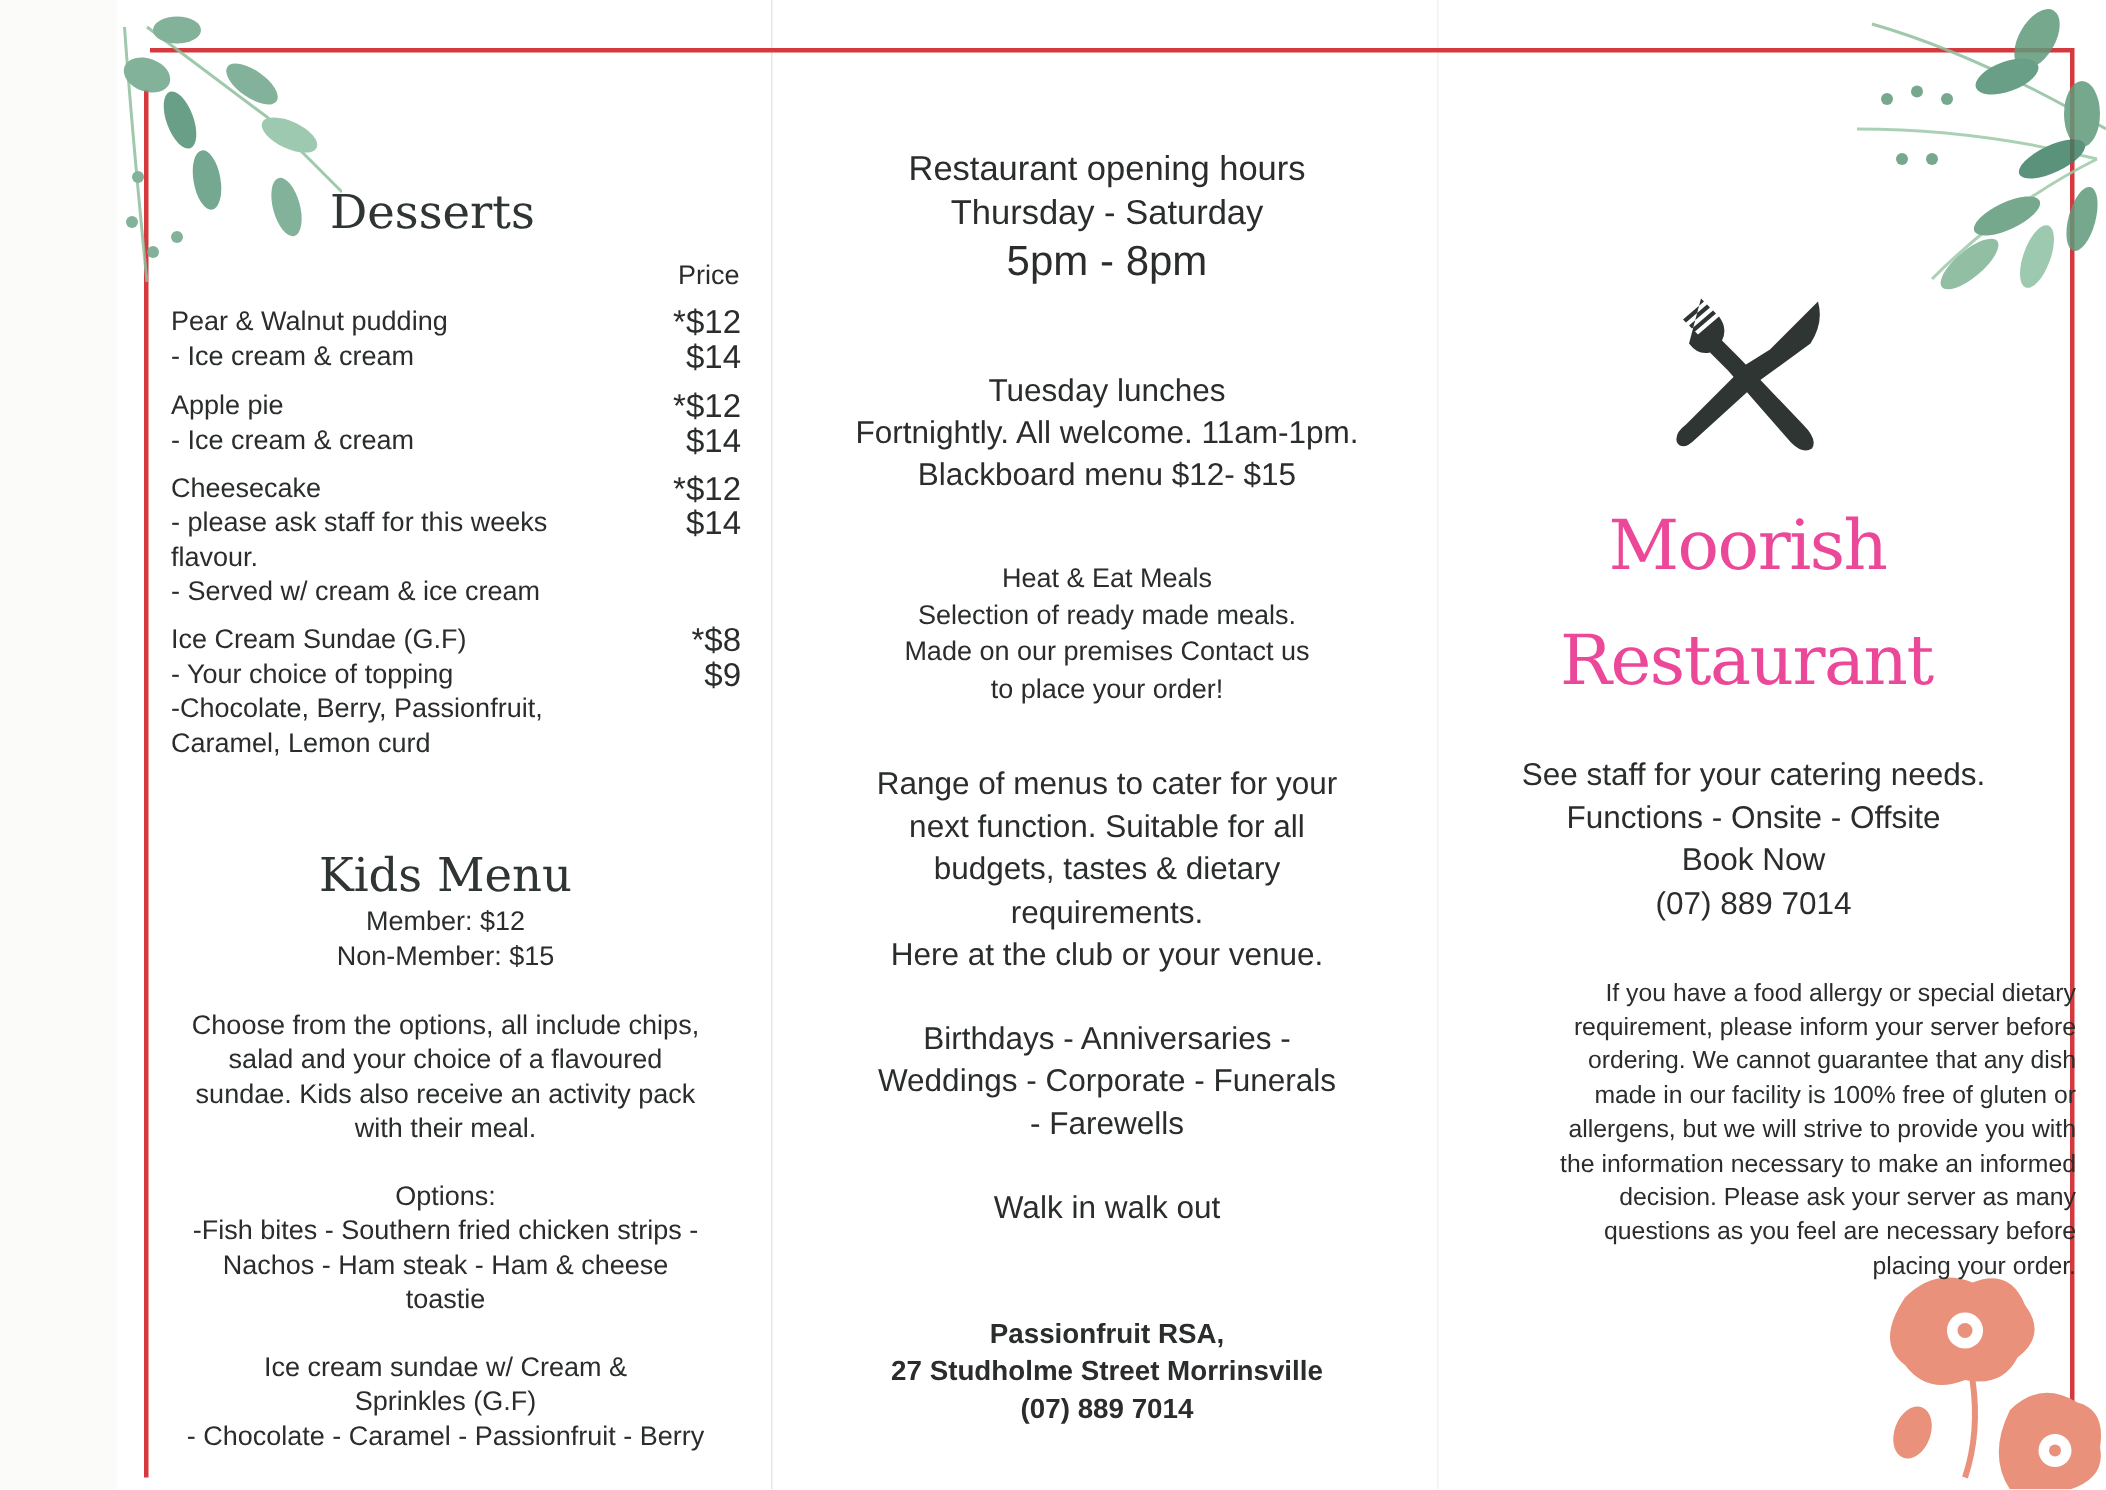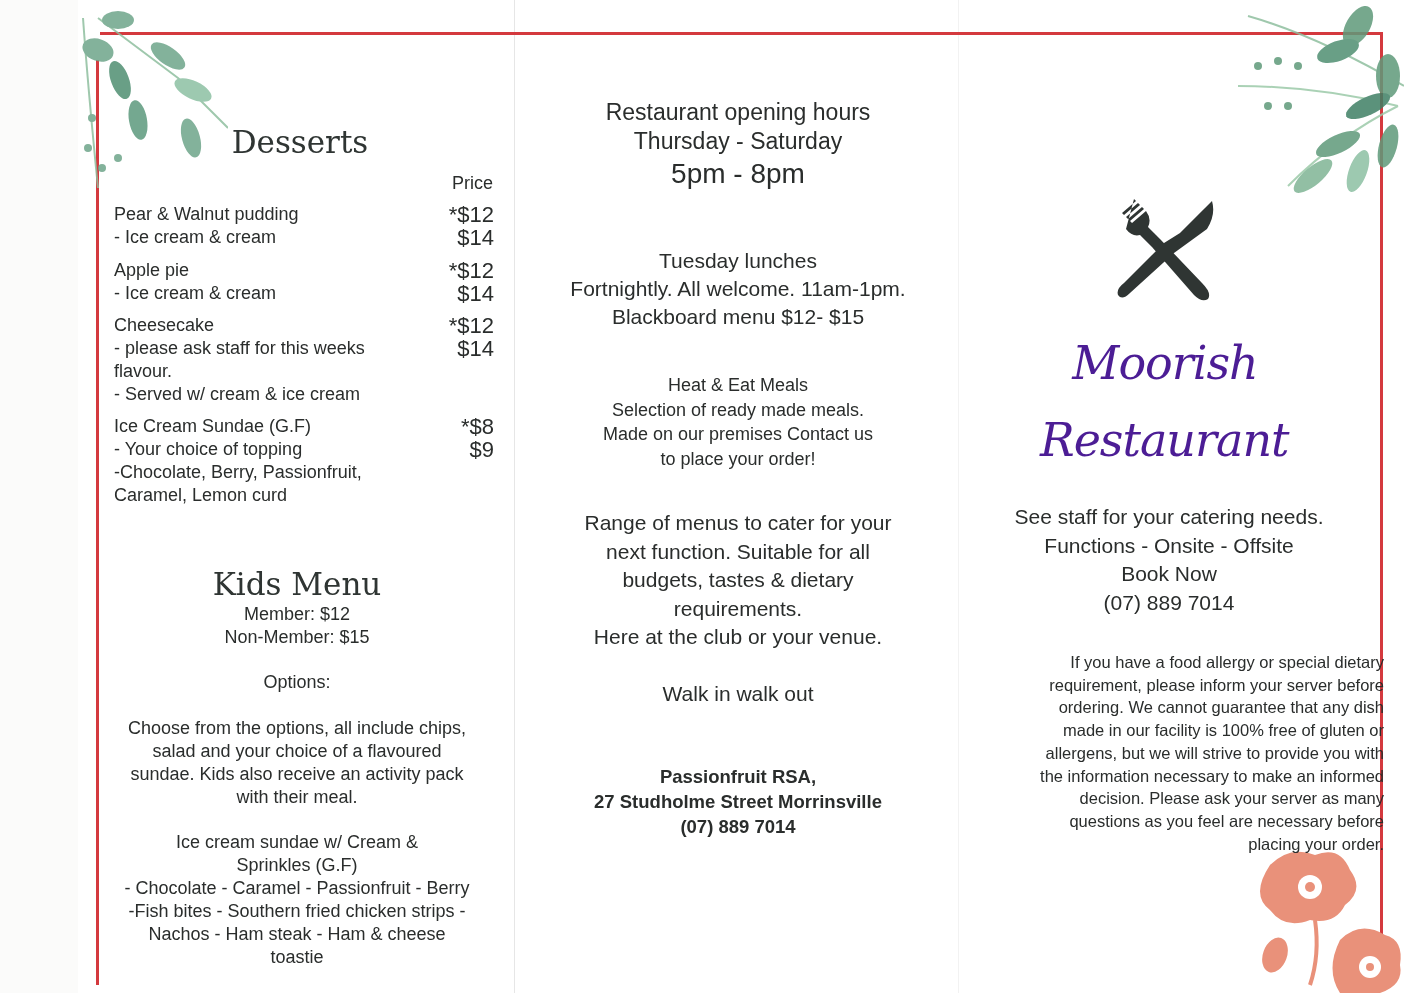--- a/index.html
+++ b/index.html
@@ -11,21 +11,21 @@
   .scan-strip { position:absolute; left:0; top:0; width:78px; height:993px; background:#fbfbfa; }
   .fold { position:absolute; top:0; width:1px; height:993px; background:#e6e6e6; }
   .border-line { position:absolute; background:#d4393e; }
   .panel { position:absolute; text-align:center; }
   .serif-title { font-family:"DejaVu Serif", "Liberation Serif", serif; color:#2f3533; }
   .abs { position:absolute; }
   .txt { font-size:18px; line-height:23px; color:#2a2d2c; }
   .menu-row { position:absolute; left:114px; width:380px; }
   .menu-row .name { position:absolute; left:0; top:0; text-align:left; width:300px; font-size:18px; line-height:23px; white-space:pre-line; }
   .menu-row .prices { position:absolute; right:0; top:0; text-align:right; font-size:22px; line-height:23px; white-space:pre-line; }
-  .script { font-family:"DejaVu Serif", "Liberation Serif", serif; font-style:italic; color:#4c1d95; letter-spacing:-1px; }
+  .script { font-family:"DejaVu Serif", "Liberation Serif", serif; color:#ec4899; letter-spacing:-1px; }
 </style>
 </head>
 <body>
 
 <div class="scan-strip"></div>
 <div class="fold" style="left:514px"></div>
 <div class="fold" style="left:958px;background:#f2f2f2"></div>
 
 <div class="border-line" style="left:100px;top:32px;width:1280px;height:3px"></div>
 <div class="border-line" style="left:96px;top:60px;width:3px;height:925px"></div>
@@ -80,21 +80,21 @@
   <g fill="#ffffff">
     <circle cx="70" cy="42" r="12"></circle>
     <circle cx="130" cy="122" r="11"></circle>
   </g>
   <g fill="#e9917a">
     <circle cx="70" cy="42" r="5"></circle>
     <circle cx="130" cy="122" r="4"></circle>
   </g>
 </svg>
 
-<div class="abs serif-title" style="left:220px;top:124px;width:160px;text-align:center;font-size:31px">Desserts</div>
+<div class="abs serif-title" style="left:220px;top:124px;width:160px;text-align:left;font-size:31px">Desserts</div>
 <div class="abs txt" style="left:430px;top:172px;width:63px;text-align:right">Price</div>
 
 <div class="menu-row" style="top:203px;height:46px">
   <div class="name">Pear &amp; Walnut pudding
 - Ice cream &amp; cream</div>
   <div class="prices">*$12
 $14</div>
 </div>
 <div class="menu-row" style="top:259px;height:46px">
   <div class="name">Apple pie
@@ -116,31 +116,31 @@
 -Chocolate, Berry, Passionfruit,
 Caramel, Lemon curd</div>
   <div class="prices">*$8
 $9</div>
 </div>
 
 <div class="panel" style="left:100px;top:565px;width:394px">
   <div class="serif-title" style="font-size:31px;line-height:38px">Kids Menu</div>
   <div class="txt">Member: $12</div>
   <div class="txt">Non-Member: $15</div>
-  <div class="txt" style="margin-top:22px">Options:</div>
   <div class="txt" style="margin-top:23px;white-space:pre-line">Choose from the options, all include chips,
 salad and your choice of a flavoured
 sundae. Kids also receive an activity pack
 with their meal.</div>
+  <div class="txt" style="margin-top:22px">Options:</div>
+  <div class="txt" style="white-space:pre-line">-Fish bites - Southern fried chicken strips -
+Nachos - Ham steak - Ham &amp; cheese
+toastie</div>
   <div class="txt" style="margin-top:22px;white-space:pre-line">Ice cream sundae w/ Cream &amp;
 Sprinkles (G.F)
 - Chocolate - Caramel - Passionfruit - Berry</div>
-  <div class="txt" style="white-space:pre-line">-Fish bites - Southern fried chicken strips -
-Nachos - Ham steak - Ham &amp; cheese
-toastie</div>
 </div>
 
 <div class="panel" style="left:518px;top:98px;width:440px">
   <div style="font-size:23px;line-height:29px">Restaurant opening hours</div>
   <div style="font-size:23px;line-height:29px">Thursday - Saturday</div>
   <div style="font-size:28px;line-height:36px">5pm - 8pm</div>
 
   <div style="font-size:21px;line-height:28px;margin-top:55px">Tuesday lunches</div>
   <div style="font-size:21px;line-height:28px">Fortnightly. All welcome. 11am-1pm.</div>
   <div style="font-size:21px;line-height:28px">Blackboard menu $12- $15</div>
@@ -149,20 +149,23 @@
 Selection of ready made meals.
 Made on our premises Contact us
 to place your order!</div>
 
   <div style="font-size:21px;line-height:28.5px;margin-top:38px;white-space:pre-line">Range of menus to cater for your
 next function. Suitable for all
 budgets, tastes &amp; dietary
 requirements.
 Here at the club or your venue.</div>
 
+  <div style="font-size:21px;line-height:28.5px;margin-top:27px;white-space:pre-line">Birthdays - Anniversaries -
+Weddings - Corporate - Funerals
+- Farewells</div>
 
   <div style="font-size:21px;line-height:28px;margin-top:28px">Walk in walk out</div>
 
   <div style="font-size:18.5px;line-height:25px;margin-top:56px;font-weight:bold">Passionfruit RSA,</div>
   <div style="font-size:18.5px;line-height:25px;font-weight:bold">27 Studholme Street Morrinsville</div>
   <div style="font-size:18.5px;line-height:25px;font-weight:bold">(07) 889 7014</div>
 </div>
 
 <svg class="abs" style="left:1112px;top:195px" width="110" height="110" viewBox="0 0 110 110">
   <g fill="#2f3533">

